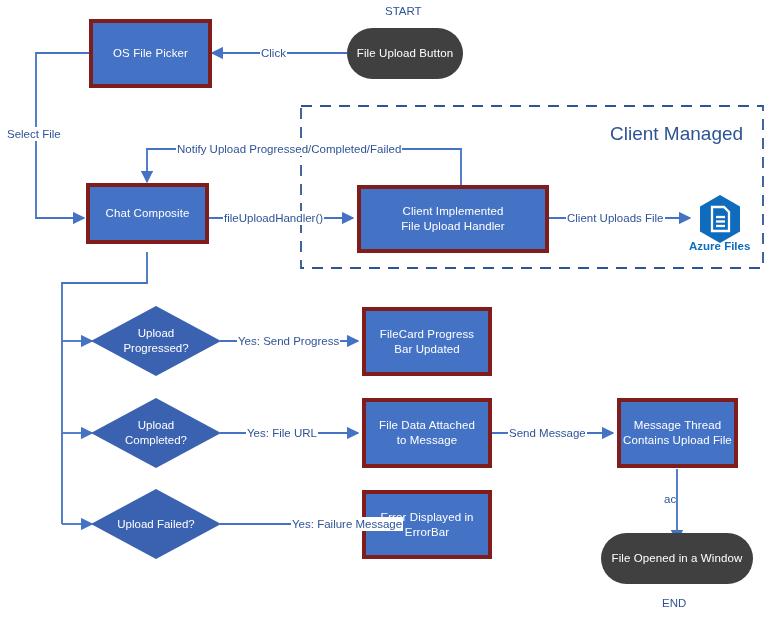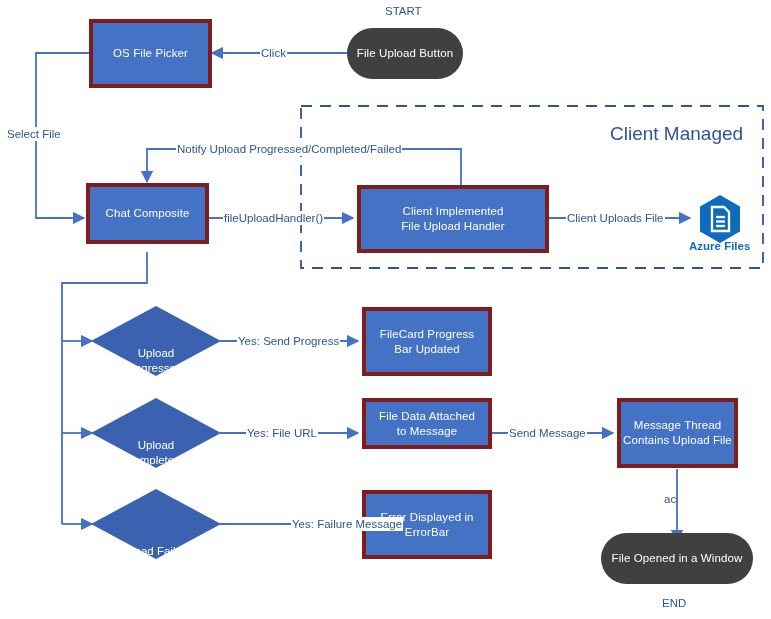--- a/index.html
+++ b/index.html
@@ -45,21 +45,21 @@
     border-radius: 40px;
   }
   .diamond-wrap {
     position: absolute;
   }
   .diamond-label {
     position: absolute;
     left: 0; top: 0;
     width: 100%; height: 100%;
     display: flex;
-    align-items: flex-end;
+    align-items: center;
     justify-content: center;
     text-align: center;
     color: #ffffff;
     font-size: 11.5px;
     line-height: 15px;
     pointer-events: none;
   }
   .edge-label {
     position: absolute;
     color: #2F5496;
@@ -197,21 +197,21 @@
     <div class="diamond-label">Upload Failed?</div>
   </div>
 
   <div class="node rect" style="left:362px; top:307px; width:130px; height:69px;">
     <span>
       <span>FileCard Progress</span><br>
       <span>Bar Updated</span>
     </span>
   </div>
 
-  <div class="node rect" style="left:362px; top:398px; width:130px; height:51px;">
+  <div class="node rect" style="left:362px; top:398px; width:130px; height:70px;">
     <span>
       <span>File Data Attached</span><br>
       <span>to Message</span>
     </span>
   </div>
 
   <div class="node rect" style="left:362px; top:490px; width:130px; height:69px;">
     <span>
       <span>Error Displayed in</span><br>
       <span>ErrorBar</span>

